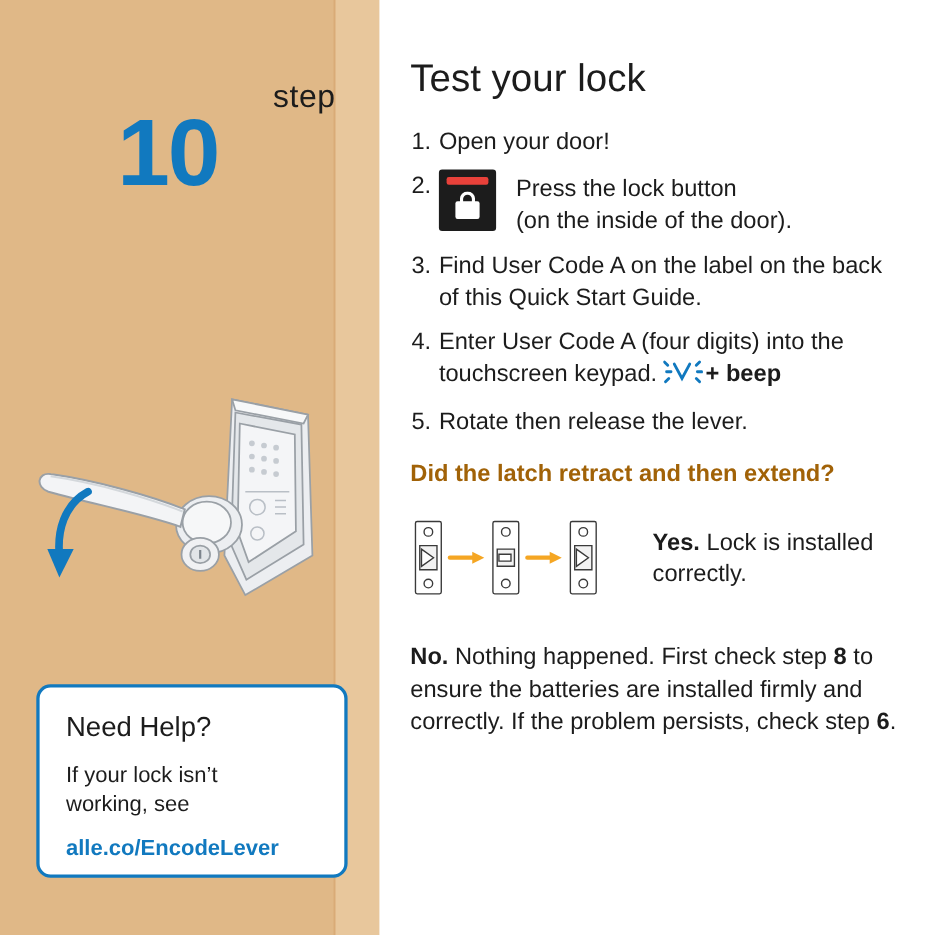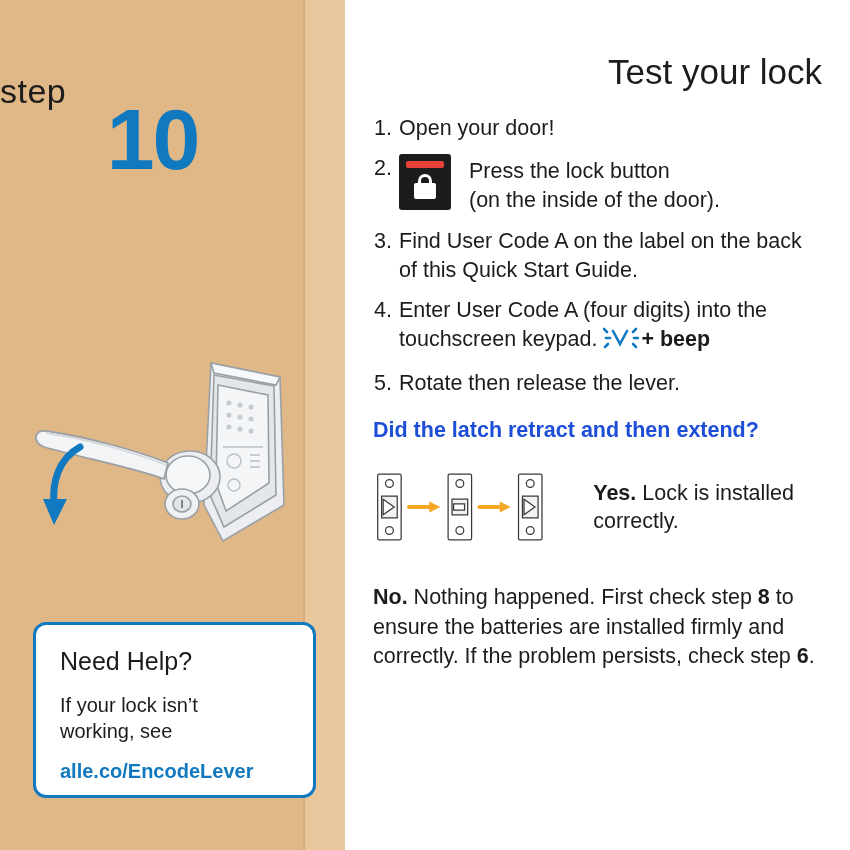--- a/index.html
+++ b/index.html
@@ -35,22 +35,22 @@
     width: 42px;
     height: 850px;
     background: #e8c79c;
     border-left: 2px solid #d9ab77;
   }
   .step-word {
     position: absolute;
     top: 72px;
     left: 0;
     width: 305px;
-    text-align: left;
-    font-size: 34px;
+    text-align: right;
+    font-size: 29px;
     color: #1c1c1c;
     letter-spacing: 0.5px;
   }
   .step-number {
     position: absolute;
     top: 96px;
     left: 0;
     width: 305px;
     text-align: center;
     font-size: 86px;
@@ -106,21 +106,20 @@
     height: 850px;
     background: #ffffff;
     padding: 52px 28px 0 28px;
     box-sizing: border-box;
   }
   .title {
     font-size: 35px;
     color: #1c1c1c;
     margin: 0 0 22px 0;
     font-weight: normal;
-    text-align: right;
   }
   ol.steps {
     list-style: none;
     margin: 0;
     padding: 0;
   }
   ol.steps > li {
     position: relative;
     display: flex;
     font-size: 21.5px;
@@ -189,21 +188,21 @@
     white-space: nowrap;
   }
   .beep-icon {
     display: inline-block;
     vertical-align: -3px;
     margin-right: 2px;
   }
   .question {
     font-size: 21.5px;
     font-weight: bold;
-    color: #1d4ed8;
+    color: #a16207;
     margin: 20px 0 14px 0;
   }
   
   .latch-row {
     display: flex;
     align-items: center;
     margin: 6px 0 26px 0;
   }
   .latch-row .yes-text {
     font-size: 21.5px;

